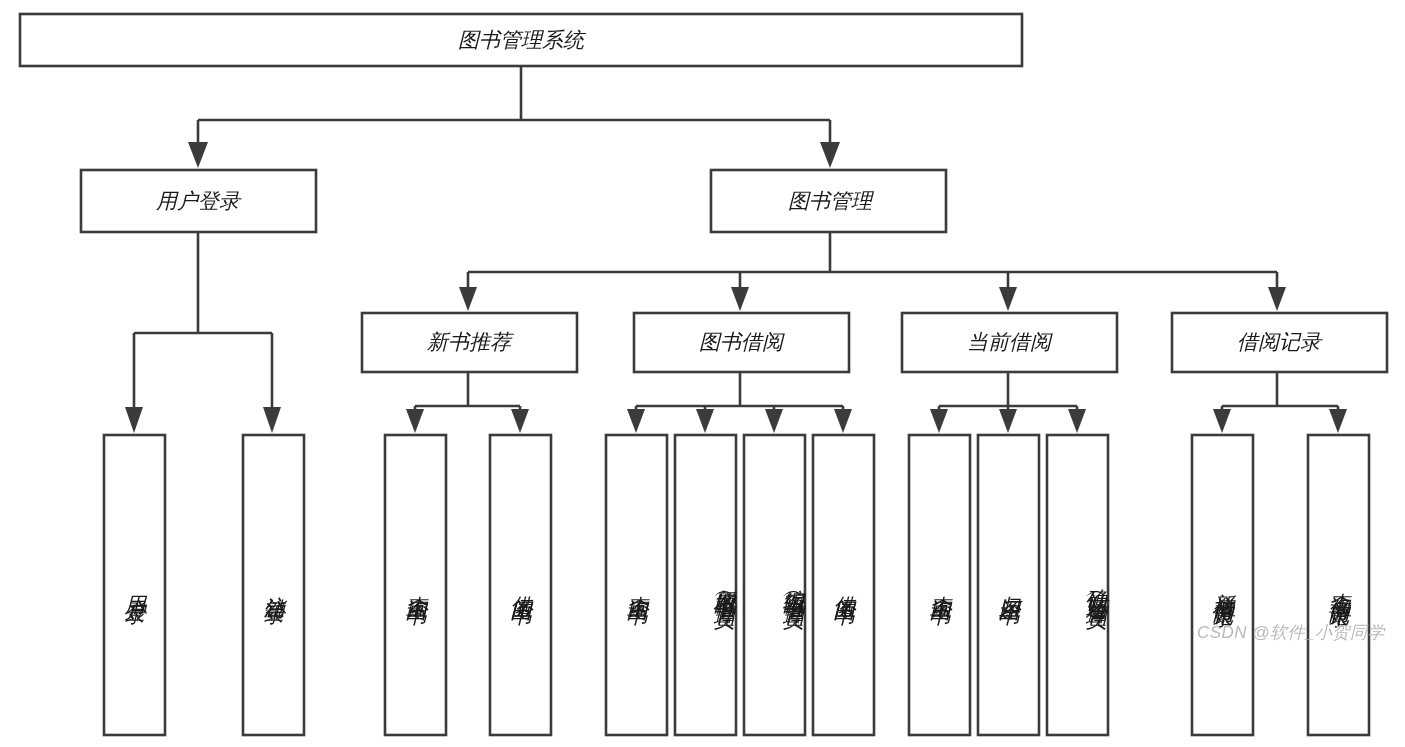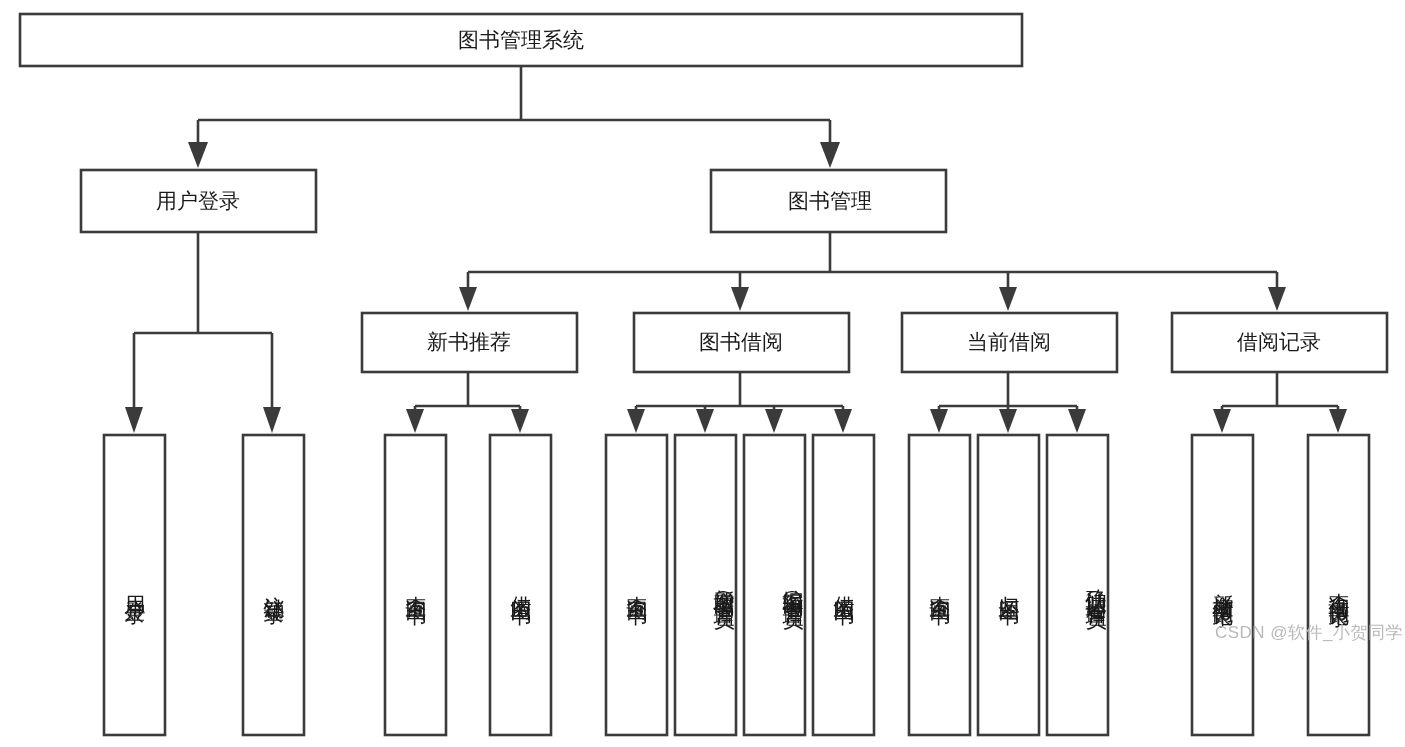--- a/index.html
+++ b/index.html
@@ -11,20 +11,21 @@
     width: 1405px;
     height: 747px;
     font-family: "Liberation Sans", "DejaVu Sans", sans-serif;
     overflow: hidden;
   }
   #diagram-root {
     position: relative;
     width: 1405px;
     height: 648px;
     background: #ffffff;
+    font-style: italic;
   }
   svg.canvas {
     position: absolute;
     left: 0;
     top: 0;
     width: 1405px;
     height: 747px;
   }
   .node-rect {
     fill: #ffffff;
@@ -59,21 +60,21 @@
     text-orientation: upright;
     font-family: "Liberation Sans", "DejaVu Sans", sans-serif;
     font-size: 21px;
     line-height: 1.18;
     letter-spacing: 3px;
     color: #1a1a1a;
     pointer-events: none;
   }
   .watermark {
     position: absolute;
-    right: 2px;
+    right: 20px;
     bottom: 4px;
     font-family: "Liberation Sans", "DejaVu Sans", sans-serif;
     font-size: 17px;
     color: #b9b9b9;
     letter-spacing: 0.5px;
     white-space: nowrap;
   }
 </style>
 </head>
 <body>

